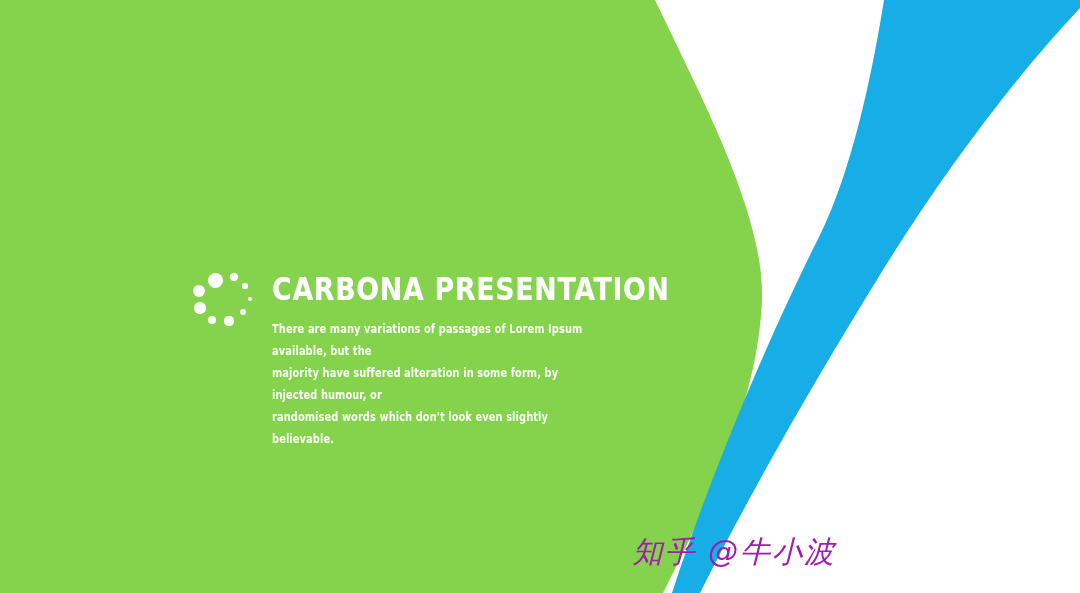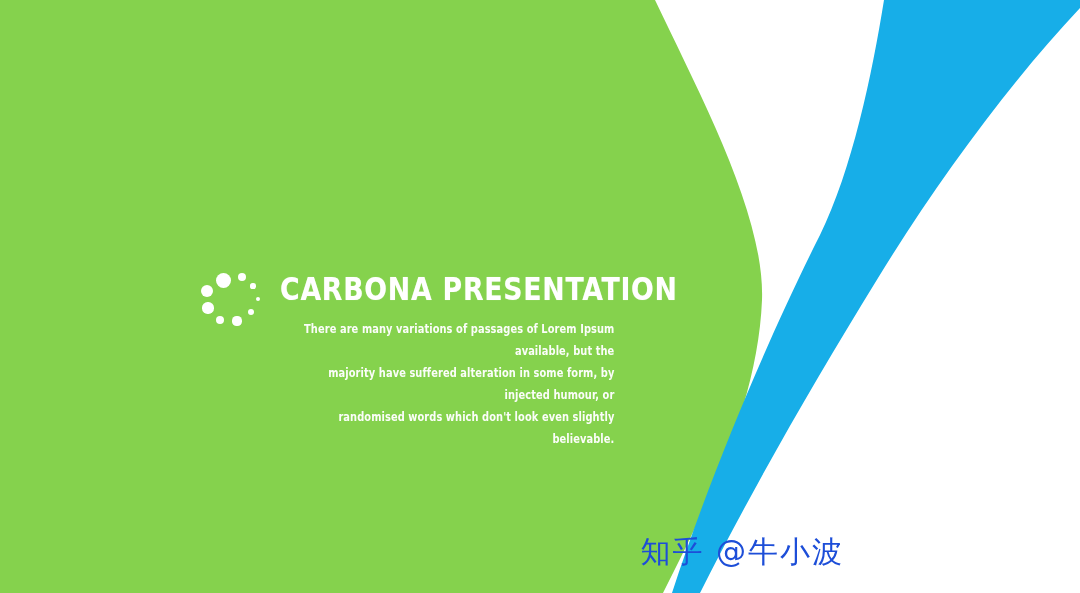--- a/index.html
+++ b/index.html
@@ -19,25 +19,24 @@
   #shapes {
     position: absolute;
     top: 0;
     left: 0;
     width: 1080px;
     height: 593px;
     display: block;
   }
   #content {
     position: absolute;
-    left: 8px;
+    left: 0;
     top: 0;
     width: 860px;
     height: 593px;
-    text-align: right;
   }
   
   .text-block {
     position: absolute;
     left: 272px;
     top: 272px;
     width: 360px;
   }
   .slide-title {
     margin: 0;
@@ -117,16 +116,16 @@
         <span style="width: 8px; height: 8px; left: 15px; top: 44px;"></span>
         <span style="width: 11.2px; height: 11.2px; left: 1.4px; top: 30.4px;"></span>
         <span style="width: 12.8px; height: 12.8px; left: -0.4px; top: 12.6px;"></span>
       </div>
 
     <div class="text-block">
       <h1 class="slide-title">CARBONA PRESENTATION</h1>
       <p class="slide-body"><span>There are many variations of passages of Lorem Ipsum available, but the</span><br><span>majority have suffered alteration in some form, by injected humour, or</span><br><span>randomised words which don't look even slightly believable.</span></p>
     </div>
 
-    <div class="watermark" style="color: #1d4ed8;">知乎 @牛小波</div>
+    <div class="watermark" style="color: #a21caf; font-style: italic;">知乎 @牛小波</div>
 
   </div>
 </div>
 
 </body></html>

